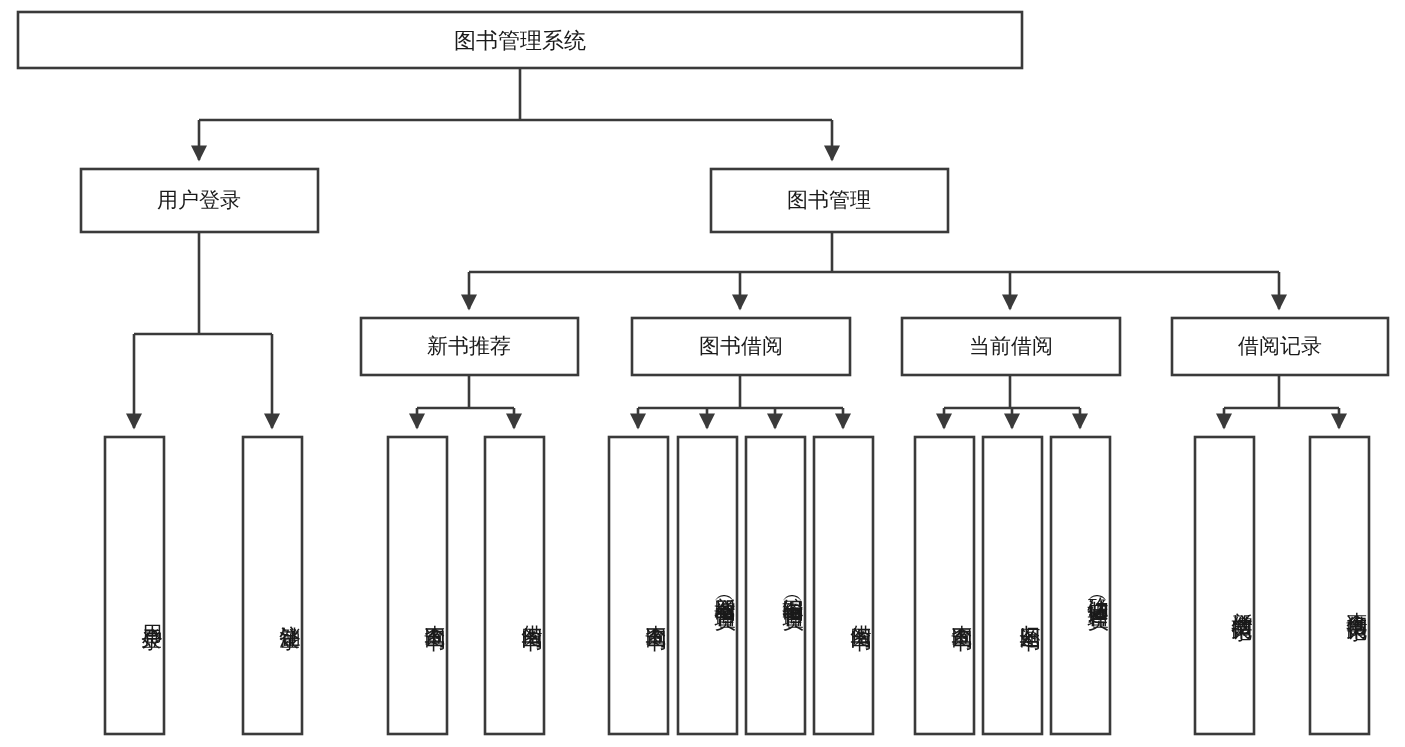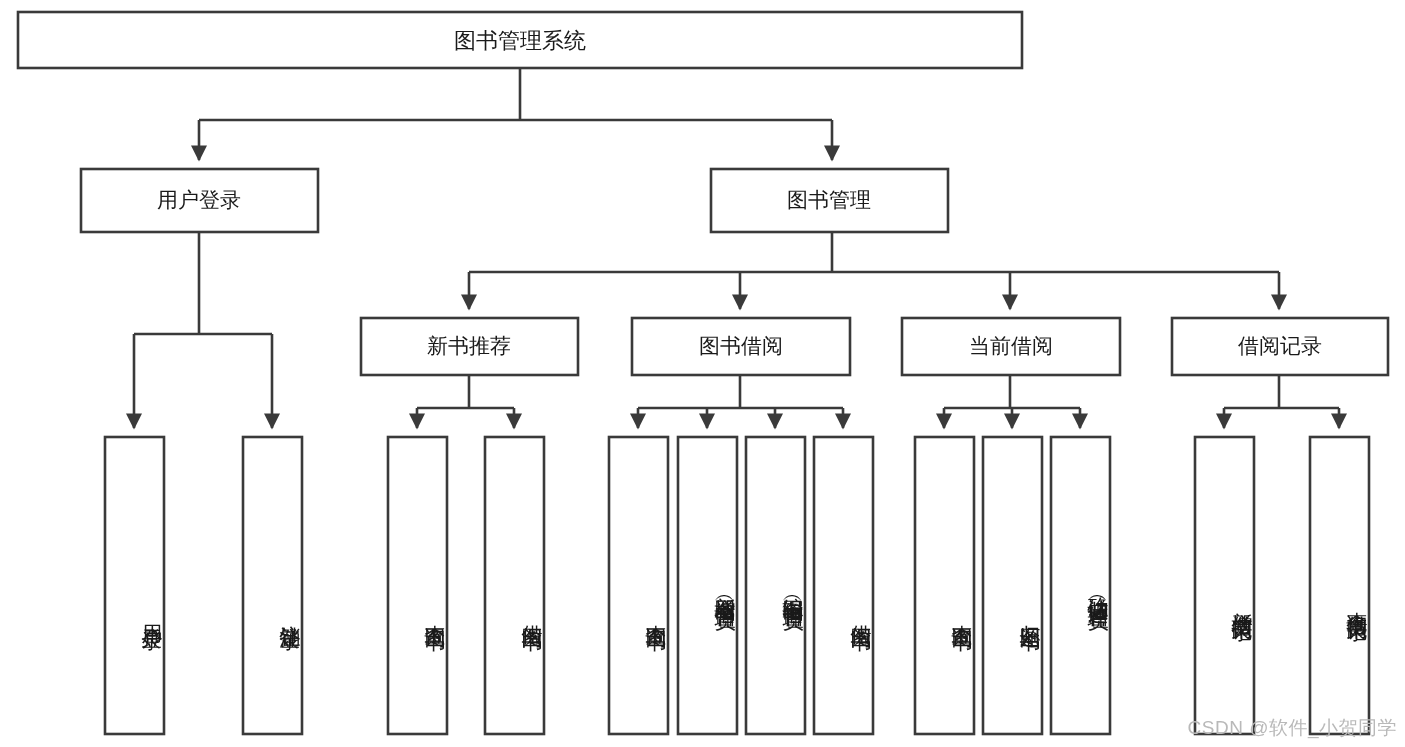--- a/index.html
+++ b/index.html
@@ -198,15 +198,14 @@
   <div class="leaf-label" style="left:609px; top:489px; width:59px; height:245px;">查询图书</div>
   <div class="leaf-label" style="left:678px; top:443px; width:59px; height:291px;">新增图书（管理员）</div>
   <div class="leaf-label" style="left:746px; top:443px; width:59px; height:291px;">编辑图书（管理员）</div>
   <div class="leaf-label" style="left:814px; top:489px; width:59px; height:245px;">借阅图书</div>
   <div class="leaf-label" style="left:915px; top:489px; width:59px; height:245px;">查询图书</div>
   <div class="leaf-label" style="left:983px; top:489px; width:59px; height:245px;">归还图书</div>
   <div class="leaf-label" style="left:1051px; top:443px; width:59px; height:291px;">确认归还（管理员）</div>
   <div class="leaf-label" style="left:1195px; top:467px; width:59px; height:267px;">新增借阅记录</div>
   <div class="leaf-label" style="left:1310px; top:467px; width:59px; height:267px;">查询借阅记录</div>
 
-  <div class="watermark">CSDN @软件_小贺同学</div>
 
 </div>
 
 </body></html>

